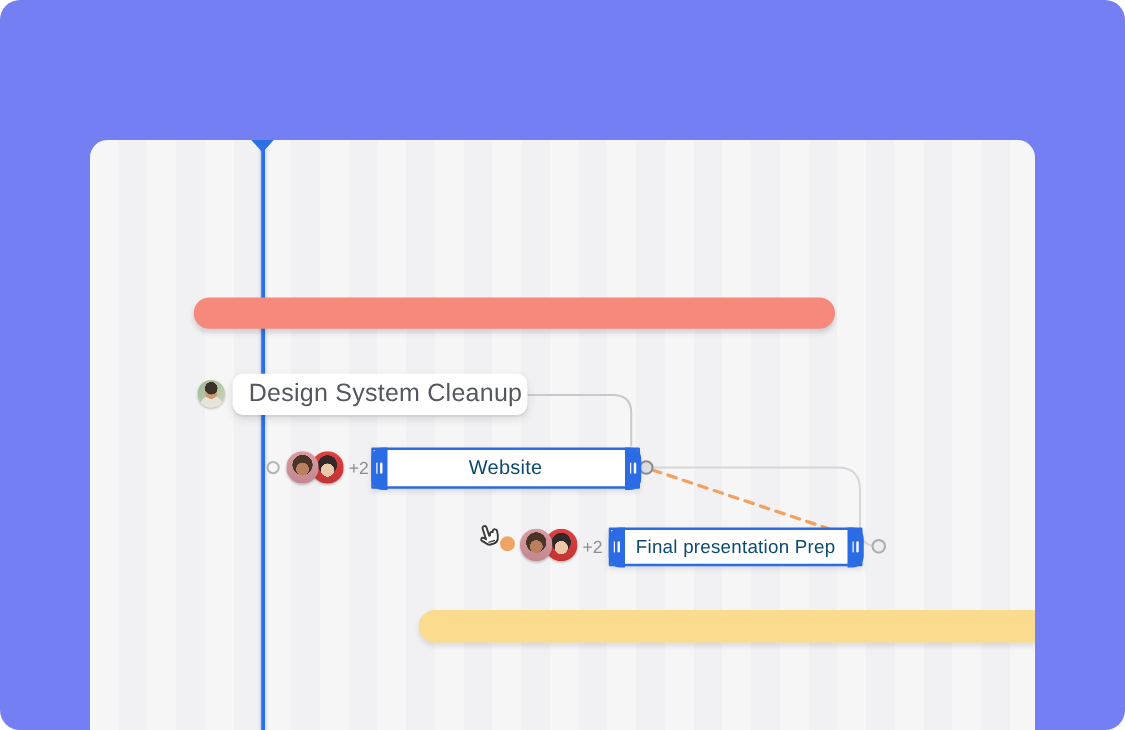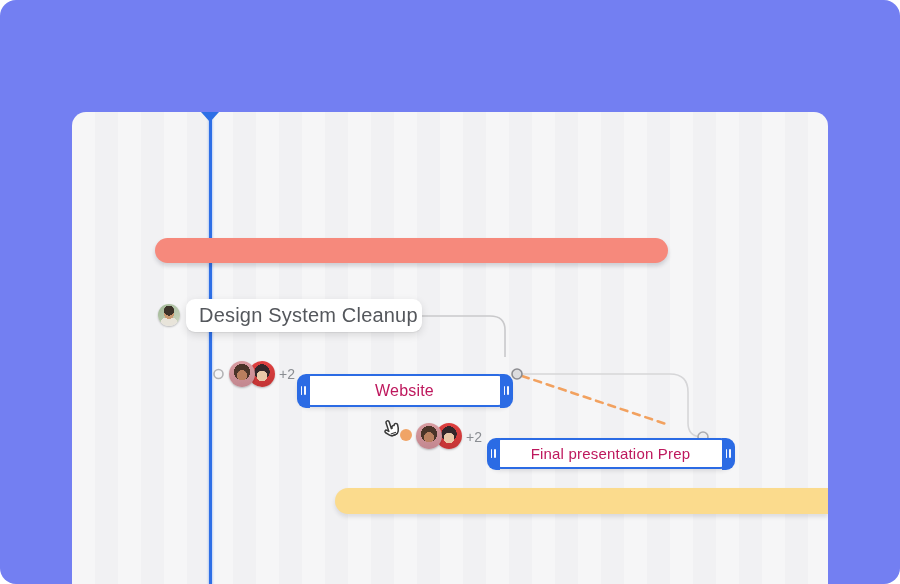--- a/index.html
+++ b/index.html
@@ -26,25 +26,25 @@
                linear-gradient(140deg,#9fb694,#cfd8c2);}
   .avatar-w1{width:26px;height:26px;z-index:3;
     background:radial-gradient(circle at 50% 55%,#b97f5e 0 26%,transparent 27%),
                radial-gradient(circle at 50% 42%,#4a3428 0 40%,transparent 41%),
                linear-gradient(#d89ba0,#c2878f);}
   .avatar-w2{width:26px;height:26px;z-index:2;
     background:radial-gradient(circle at 50% 58%,#e9c9a8 0 26%,transparent 27%),
                radial-gradient(circle at 50% 42%,#33272a 0 38%,transparent 39%),
                linear-gradient(#df4040,#c23434);}
   .plus-badge{position:absolute;font-size:14px;color:#8A8D92;}
-  .task-bar{position:absolute;background:#fff;border:2.5px solid #2B6BE4;border-radius:14px;box-sizing:border-box;
-    display:flex;align-items:center;justify-content:center;font-size:16px;color:#be185d;letter-spacing:.2px;
-    box-shadow:0 2px 4px rgba(40,40,60,.12);margin-top:16px;}
+  .task-bar{position:absolute;background:#fff;border:2.5px solid #2B6BE4;border-radius:1px;box-sizing:border-box;
+    display:flex;align-items:center;justify-content:center;font-size:16px;color:#0c4a6e;letter-spacing:.2px;
+    box-shadow:0 2px 4px rgba(40,40,60,.12);}
   .task-website{left:225px;top:246px;width:215px;height:33px;}
-  .task-fpp{left:415px;top:310px;width:247px;height:31px;font-size:15px;}
+  .task-fpp{left:415px;top:310px;width:203px;height:31px;font-size:15px;}
   .grip{position:absolute;top:-2.5px;bottom:-2.5px;width:13px;background:#2B6BE4;}
   .grip-l{left:-2.5px;border-radius:9px 0 0 9px;}
   .grip-r{right:-2.5px;border-radius:0 9px 9px 0;}
   .grip:before,.grip:after{content:"";position:absolute;top:50%;margin-top:-4.5px;width:1.6px;height:9px;background:rgba(255,255,255,.95);border-radius:1px;}
   .grip:before{left:4px;}
   .grip:after{left:7.5px;}
   svg.overlay{position:absolute;left:0;top:0;width:756px;height:472px;pointer-events:none;}
   .cursor-wrap{position:absolute;left:306px;top:305px;width:26px;height:28px;z-index:5;transform:rotate(-18deg);}
 </style>
 </head>

